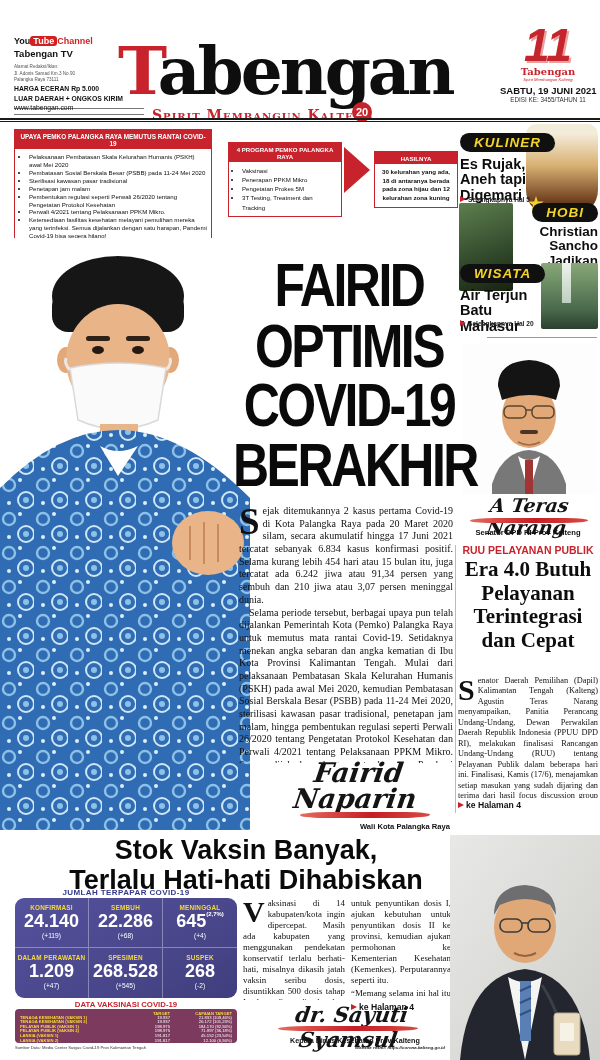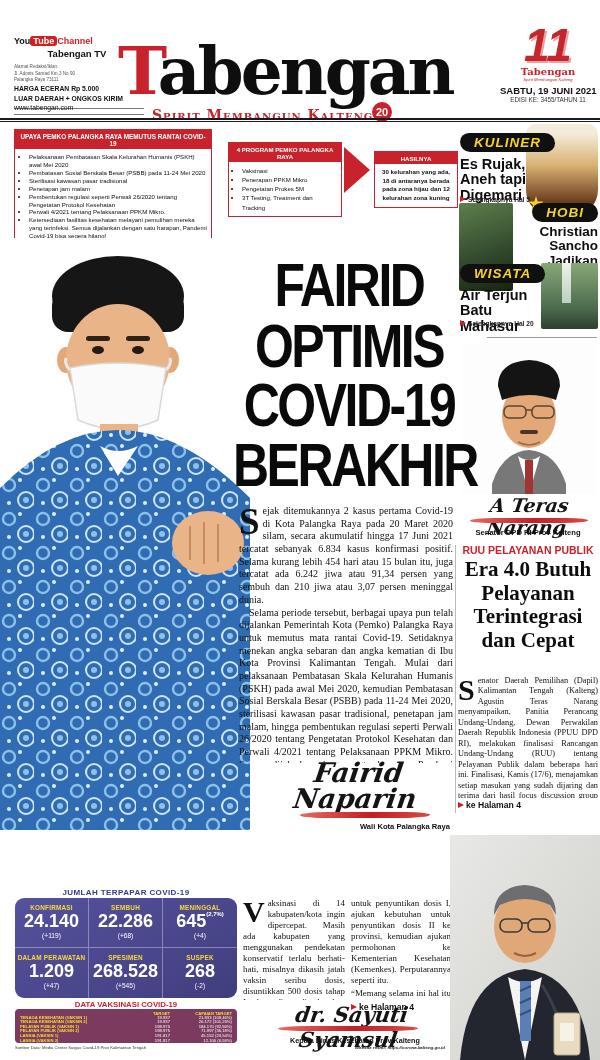--- a/index.html
+++ b/index.html
@@ -4,29 +4,29 @@
 <style>
   * { margin:0; padding:0; box-sizing:border-box; }
   body { background:#888; font-family:"Liberation Sans", sans-serif; }
   .page { position:relative; width:600px; height:1060px; background:#fff; margin:0 auto; overflow:hidden; color:#111; }
   .abs { position:absolute; }
 
   
   .yt-row { left:14px; top:36px; width:110px; font-size:9px; font-weight:bold; }
   .yt-tube { background:#d21f1f; color:#fff; border-radius:3px; padding:0 3px; }
   .yt-channel { color:#d21f1f; }
-  .yt-name { left:22px; top:48px; width:110px; text-align:center; font-size:9.5px; font-weight:bold; }
+  .yt-name { left:14px; top:48px; width:110px; font-size:9.5px; font-weight:bold; }
   .addr { left:14px; top:64px; width:120px; font-size:4.6px; color:#555; line-height:1.45; }
   .price { left:14px; top:84px; width:130px; font-size:6.8px; font-weight:bold; line-height:1.5; border-bottom:0.5px solid #777; padding-bottom:4px; }
   .website { left:14px; top:104px; width:130px; font-size:6.8px; border-bottom:0.5px solid #777; padding-bottom:3px; }
   .kicker-harian { left:290px; top:33px; width:190px; text-align:center; font-family:"DejaVu Serif", serif; font-size:16px; letter-spacing:3px; font-variant:small-caps; color:#111; }
   .masthead { left:118px; top:38px; width:360px; font-family:"DejaVu Serif", serif; font-weight:bold; font-size:66px; letter-spacing:-3px; line-height:1; color:#0e0e0e; }
   .masthead .t-red { color:#c8232c; }
   .tagline { left:152px; top:107px; font-family:"DejaVu Serif", serif; font-weight:bold; font-size:14px; letter-spacing:1px; color:#c8232c; font-variant:small-caps; }
-  .pages-badge { left:352px; top:102px; width:20px; height:20px; border-radius:50%; background:#c8232c; color:#fff; font-weight:bold; font-size:11px; text-align:center; line-height:20px;margin-left:20px; }
+  .pages-badge { left:352px; top:102px; width:20px; height:20px; border-radius:50%; background:#c8232c; color:#fff; font-weight:bold; font-size:11px; text-align:center; line-height:20px; }
   .pages-word { left:376px; top:103px; font-family:"DejaVu Serif", serif; font-style:italic; font-weight:bold; font-size:16px; color:#c8232c;margin-top:48px; }
   .anniv { left:500px; top:24px; width:96px; text-align:center; }
   .anniv-num { font-size:46px; font-weight:900; font-style:italic; color:#c5252c; line-height:0.95; text-shadow:2px 2px 0 #e8a0a0; }
   .anniv-brand { font-family:"DejaVu Serif", serif; font-weight:bold; font-size:10px; color:#c5252c; margin-top:-2px; }
   .anniv-tag { font-size:4.2px; color:#c5252c; font-style:italic; }
   .hdr-date { font-size:9.5px; font-weight:900; color:#111; margin-top:3px; white-space:nowrap; }
   .hdr-edition { font-size:6.3px; color:#333; }
   .hdr-rule { left:0; top:118px; width:600px; height:4px; border-top:2px solid #1a1a1a; border-bottom:1px solid #1a1a1a; }
 
   
@@ -270,20 +270,24 @@
 
   </div>
 
   <div class="abs script-sig fairid-sig">
     <div>Fairid</div>
     <div>Naparin</div>
   </div>
   <div class="abs brush fairid-brush"></div>
   <div class="abs fairid-title">Wali Kota Palangka Raya</div>
 
+  <div class="abs stok-head">
+    <div>Stok Vaksin Banyak,</div>
+    <div>Terlalu Hati-hati Dihabiskan</div>
+  </div>
 
   <div class="abs stats-title">JUMLAH TERPAPAR COVID-19</div>
   <div class="abs stats-box">
     <div class="stat-cell">
       <div class="stat-label">KONFIRMASI</div>
       <div class="stat-value">24.140</div>
       <div class="stat-delta">(+119)</div>
     </div>
     <div class="stat-cell">
       <div class="stat-label">SEMBUH</div>

